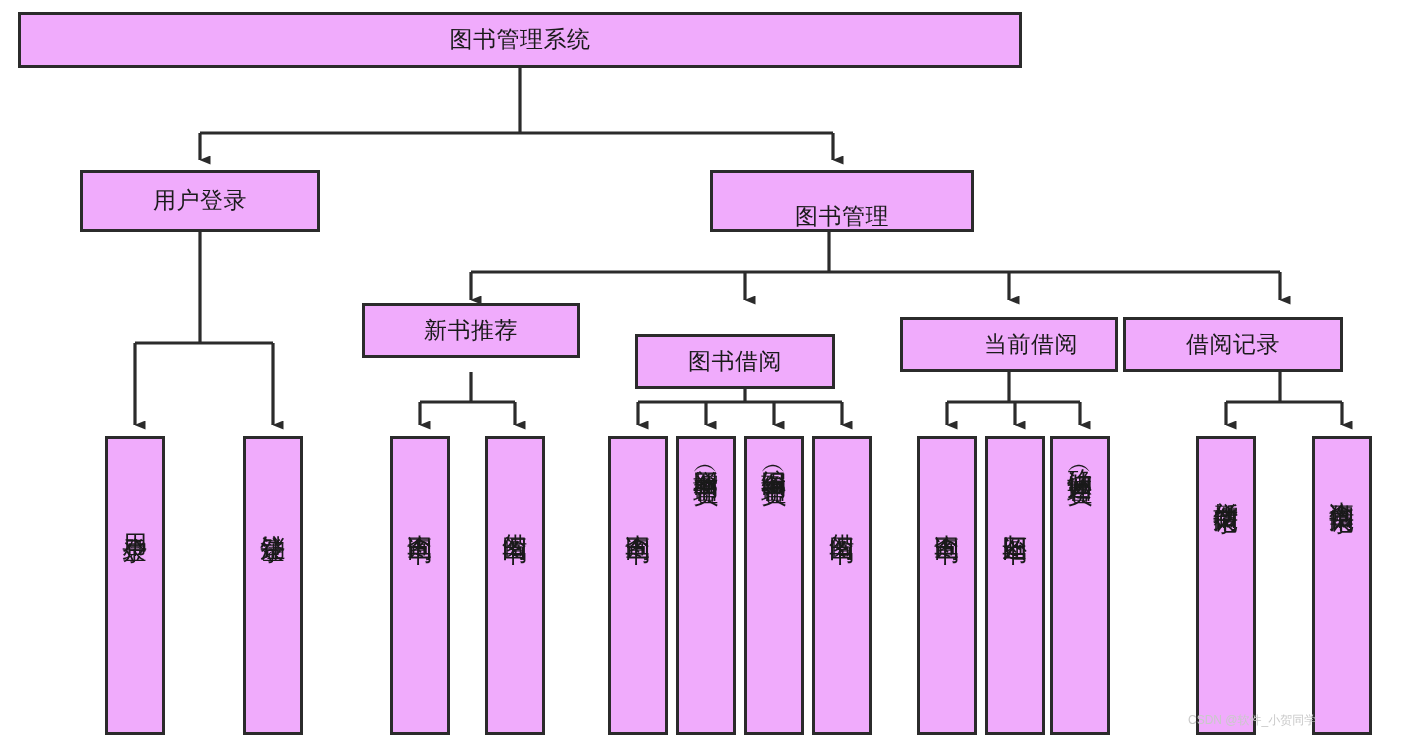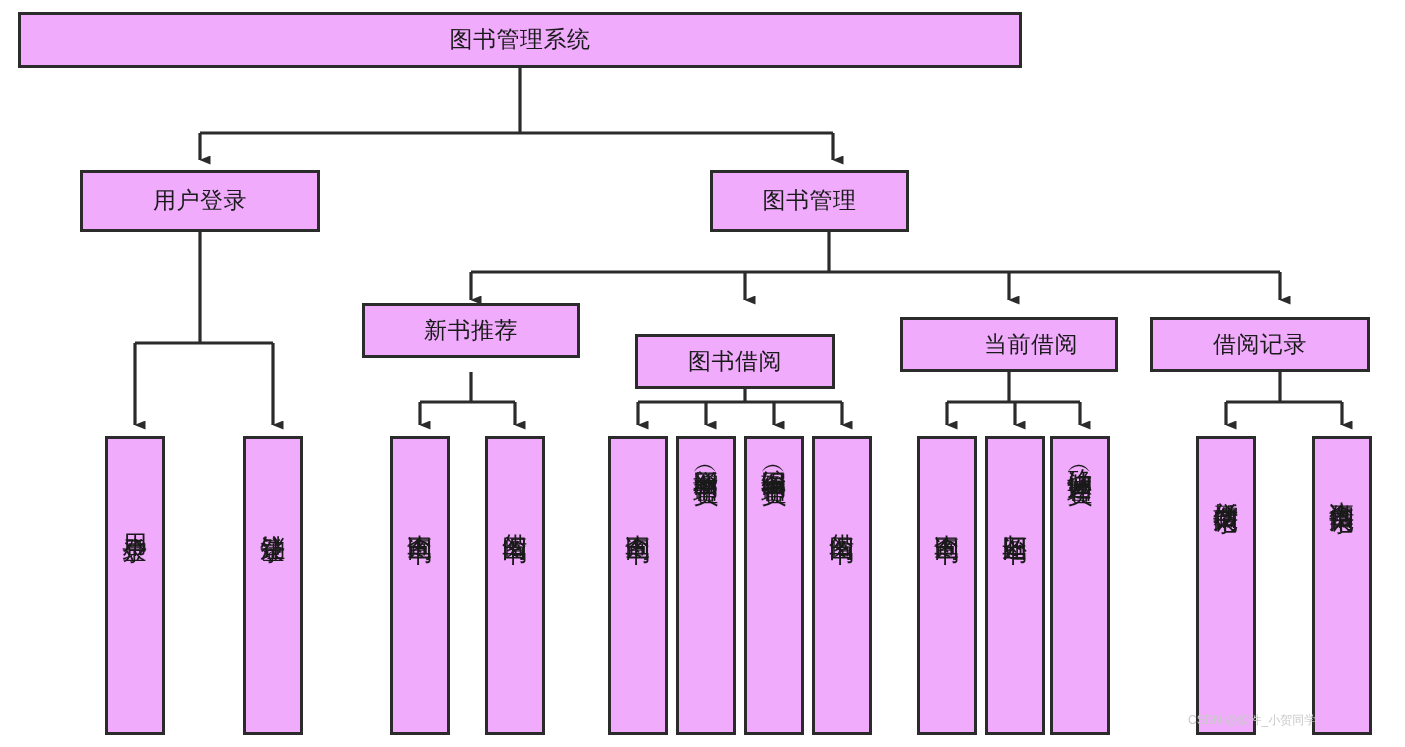--- a/index.html
+++ b/index.html
@@ -124,37 +124,37 @@
   </svg>
 
   <div class="node horizontal" style="left:18px; top:12px; width:1004px; height:56px;">
     <span class="label">图书管理系统</span>
   </div>
 
   <div class="node horizontal" style="left:80px; top:170px; width:240px; height:62px;">
     <span class="label">用户登录</span>
   </div>
 
-  <div class="node horizontal" style="left:710px; top:170px; width:199px; height:62px;">
+  <div class="node horizontal" style="left:710px; top:170px; width:264px; height:62px;align-items:flex-end;">
     <span class="label">图书管理</span>
   </div>
 
   <div class="node horizontal" style="left:362px; top:303px; width:218px; height:55px;">
     <span class="label">新书推荐</span>
   </div>
 
   <div class="node horizontal" style="left:635px; top:326px; width:200px; height:55px;margin-top:8px;">
     <span class="label">图书借阅</span>
   </div>
 
   <div class="node horizontal" style="left:900px; top:317px; width:218px; height:55px;padding-left:44px;">
     <span class="label">当前借阅</span>
   </div>
 
-  <div class="node horizontal" style="left:1150px; top:317px; width:220px; height:55px;">
+  <div class="node horizontal" style="left:1123px; top:317px; width:220px; height:55px;">
     <span class="label">借阅记录</span>
   </div>
 
   <div class="node vertical" style="left:105px; top:436px; width:60px; height:299px; padding-top:75px;">
     <span class="label">用户登录</span>
   </div>
 
   <div class="node vertical" style="left:243px; top:436px; width:60px; height:299px; padding-top:75px;">
     <span class="label">注销登录</span>
   </div>

